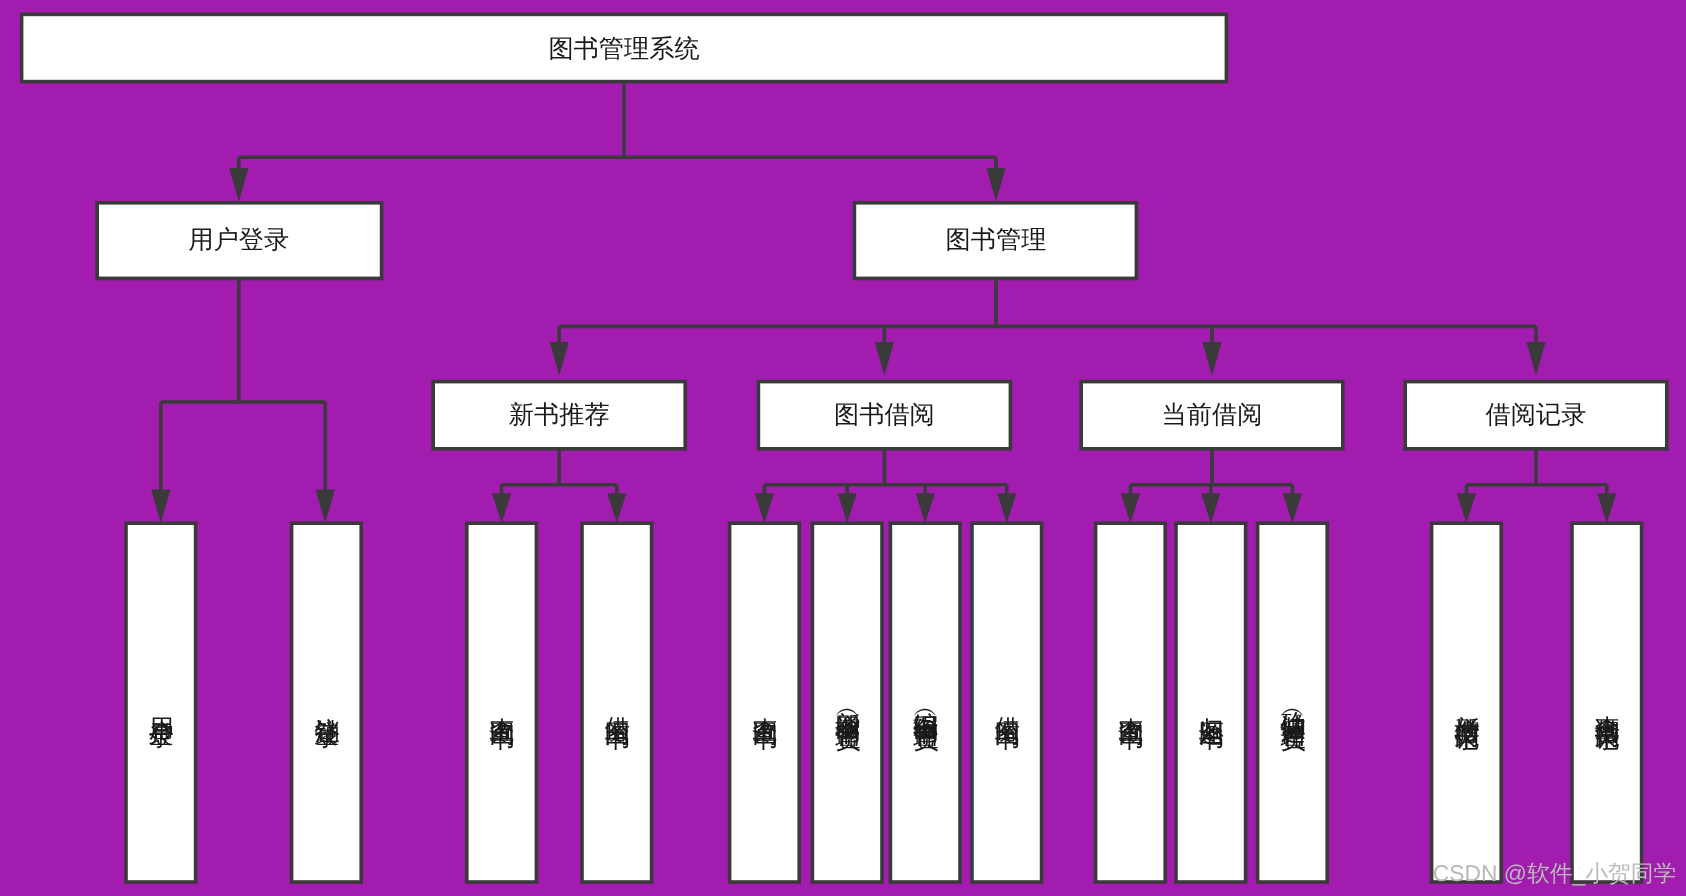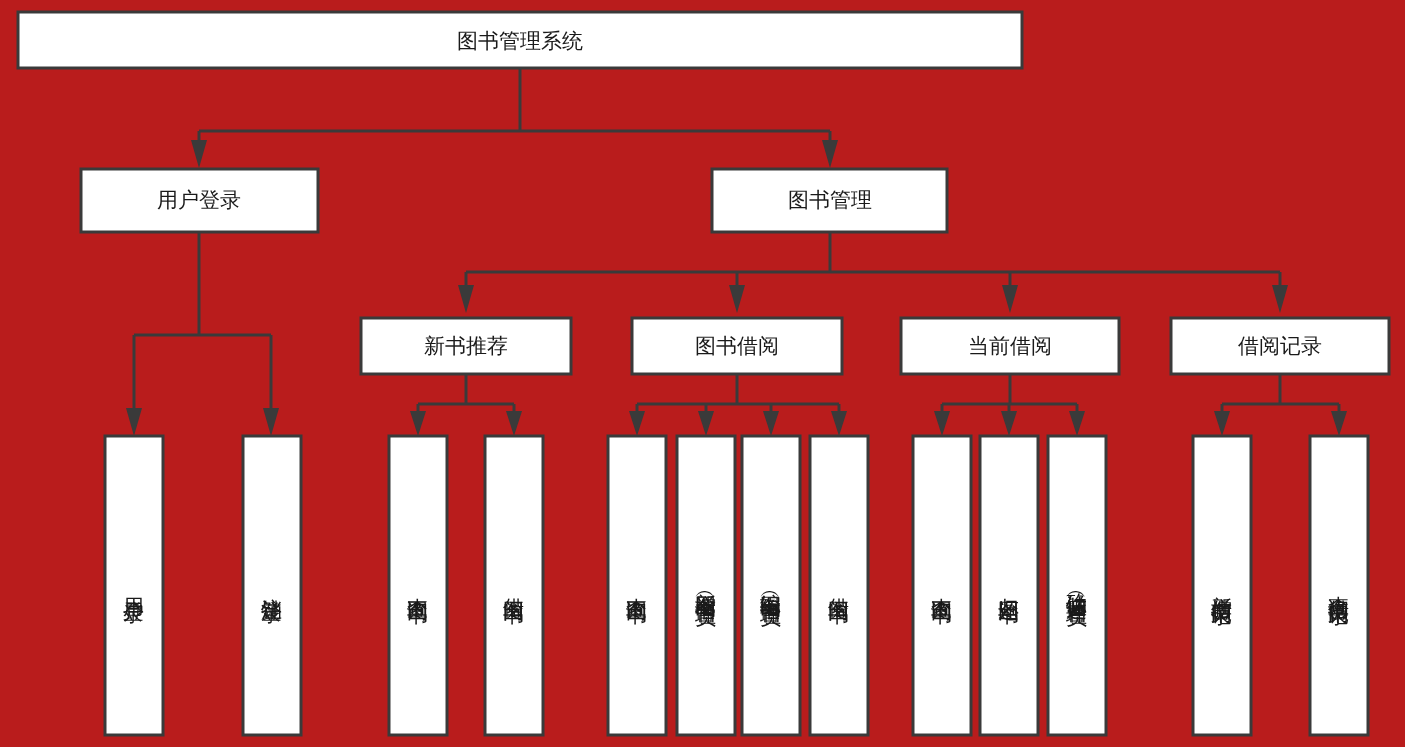--- a/index.html
+++ b/index.html
@@ -7,21 +7,21 @@
     padding: 0;
     background: #ffffff;
   }
   body {
     font-family: "Liberation Sans", "DejaVu Sans", sans-serif;
   }
   #diagram-root {
     position: relative;
     width: 1405px;
     height: 747px;
-    background: #b91c1c;
+    background: #a21caf;
     overflow: hidden;
   }
   svg.diagram-canvas {
     position: absolute;
     left: 0;
     top: 0;
     width: 1405px;
     height: 747px;
   }
   .node-box {
@@ -227,14 +227,15 @@
       <rect class="node-box" x="1193" y="436" width="58" height="299"></rect>
       <text class="node-label-vertical" x="1222" y="585">新增借阅记录</text>
     </g>
     <g>
       <rect class="node-box" x="1310" y="436" width="58" height="299"></rect>
       <text class="node-label-vertical" x="1339" y="585">查询借阅记录</text>
     </g>
 
   </svg>
 
+  <div class="watermark">CSDN @软件_小贺同学</div>
 
 </div>
 
 </body></html>

